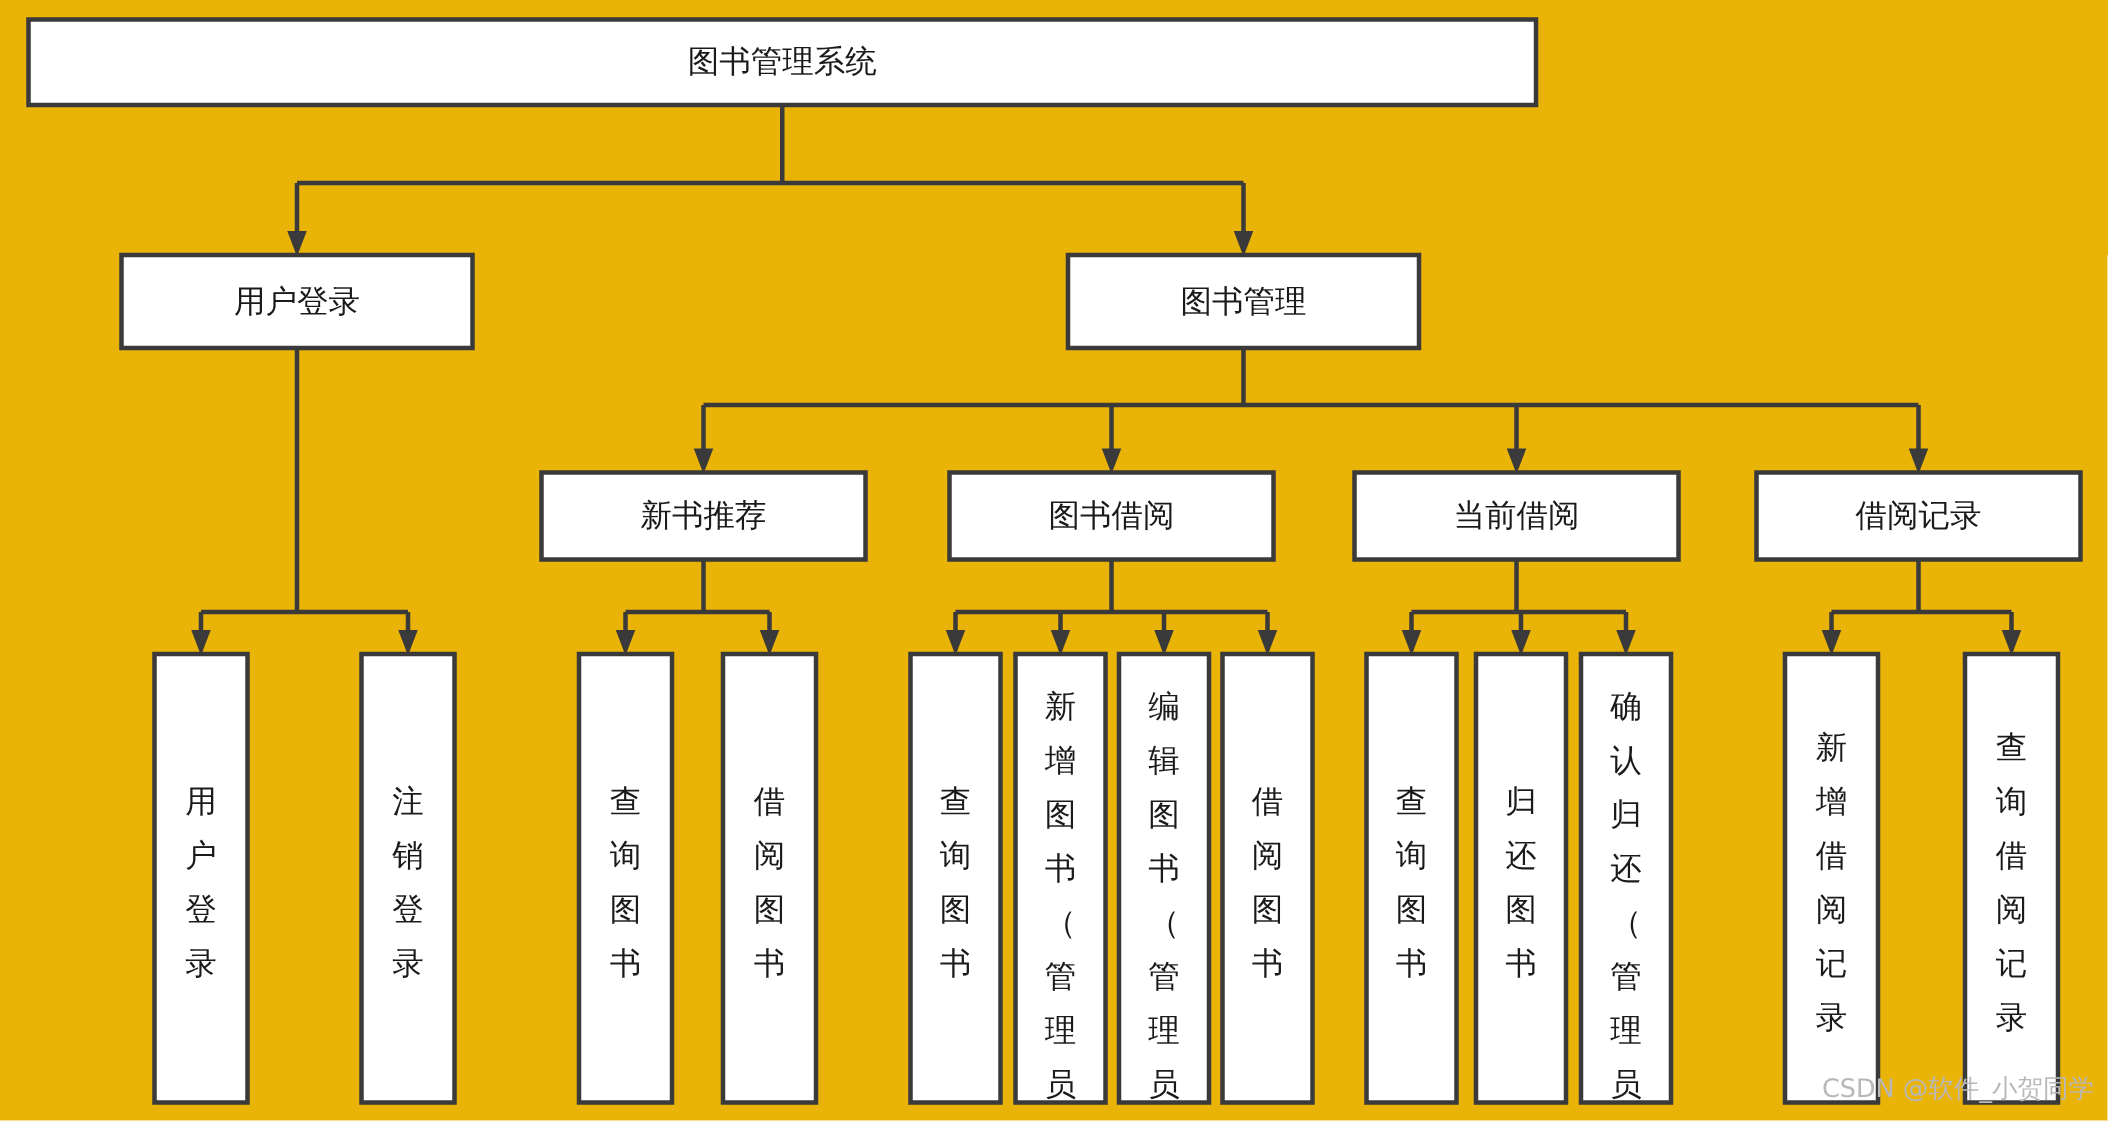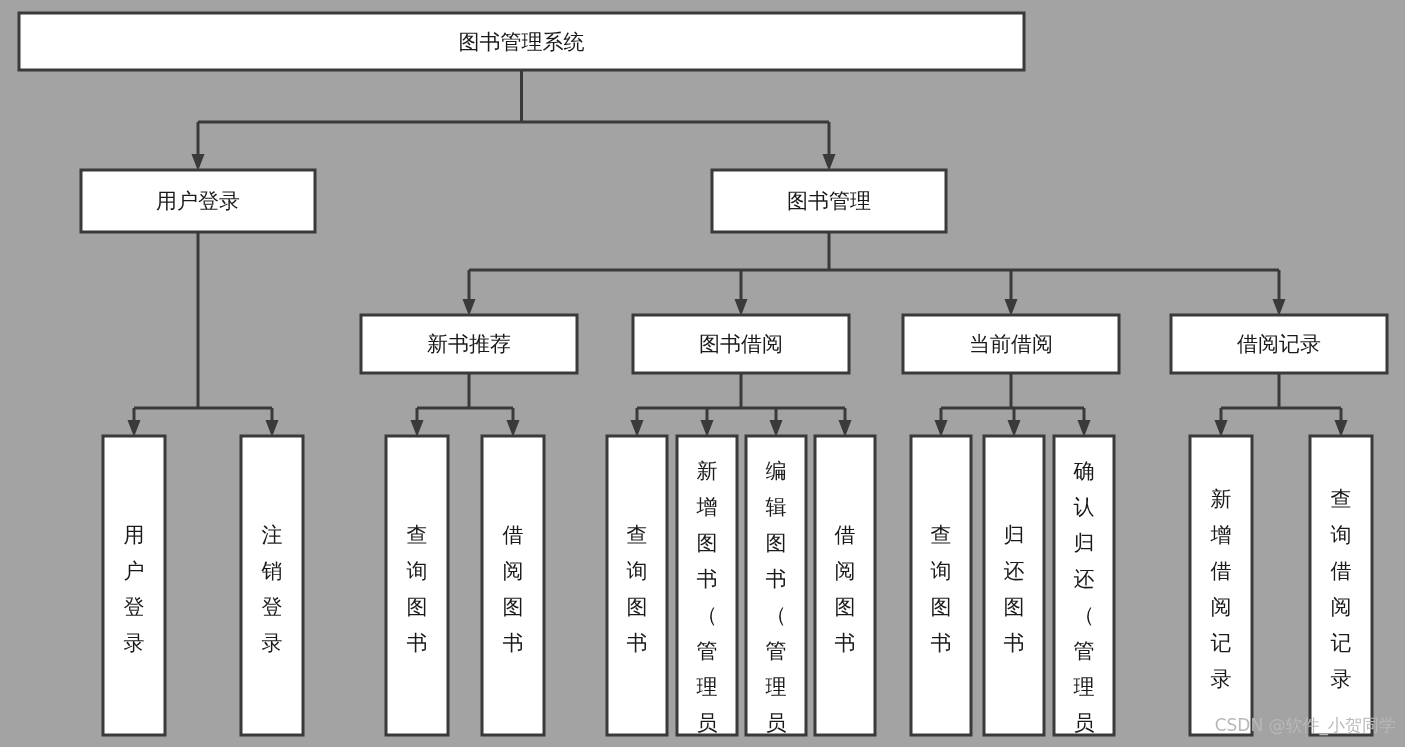--- a/index.html
+++ b/index.html
@@ -8,21 +8,21 @@
     padding: 0;
     background: #ffffff;
   }
   body {
     font-family: "DejaVu Sans", "Liberation Sans", sans-serif;
   }
   #diagram-root {
     position: relative;
     width: 1405px;
     height: 747px;
-    background: #a3a3a3;
+    background: #eab308;
     overflow: hidden;
   }
   svg.diagram-canvas {
     position: absolute;
     left: 0;
     top: 0;
     width: 1405px;
     height: 747px;
     display: block;
   }

